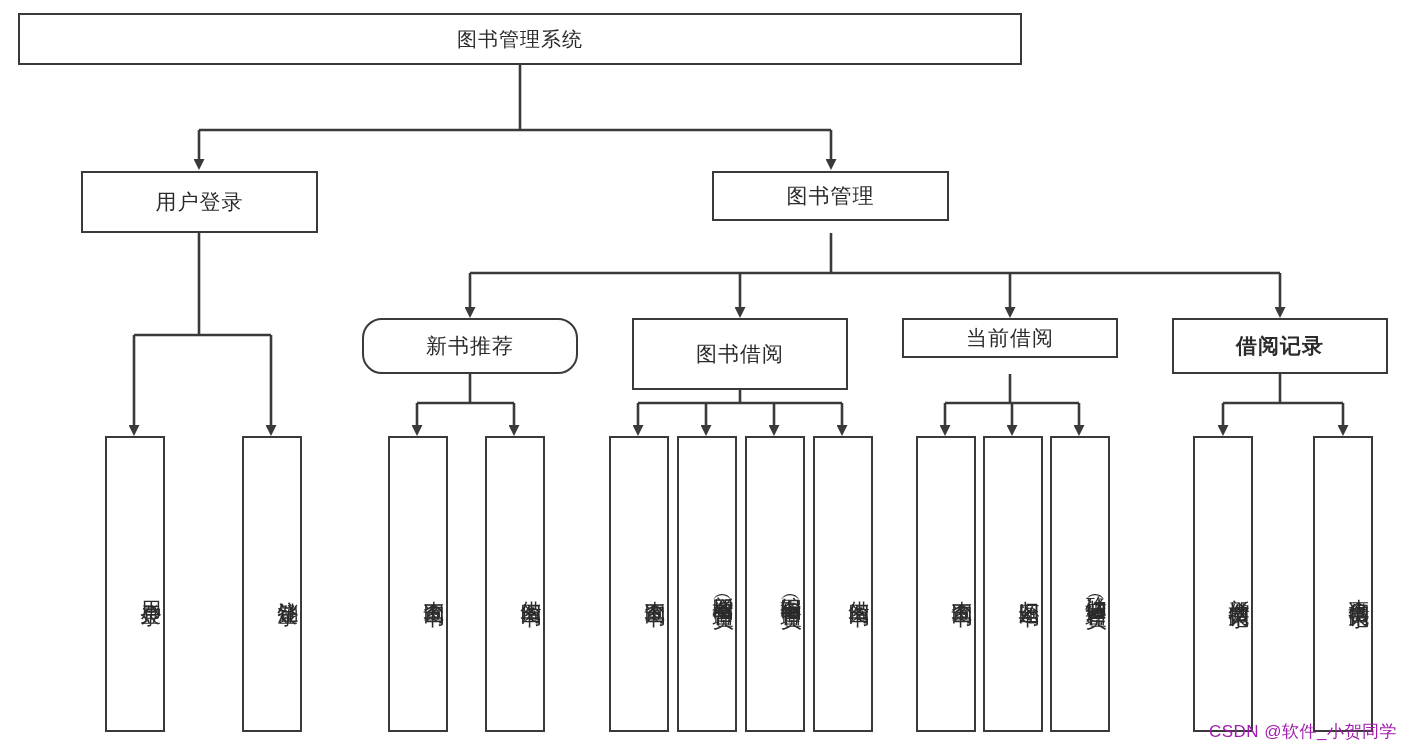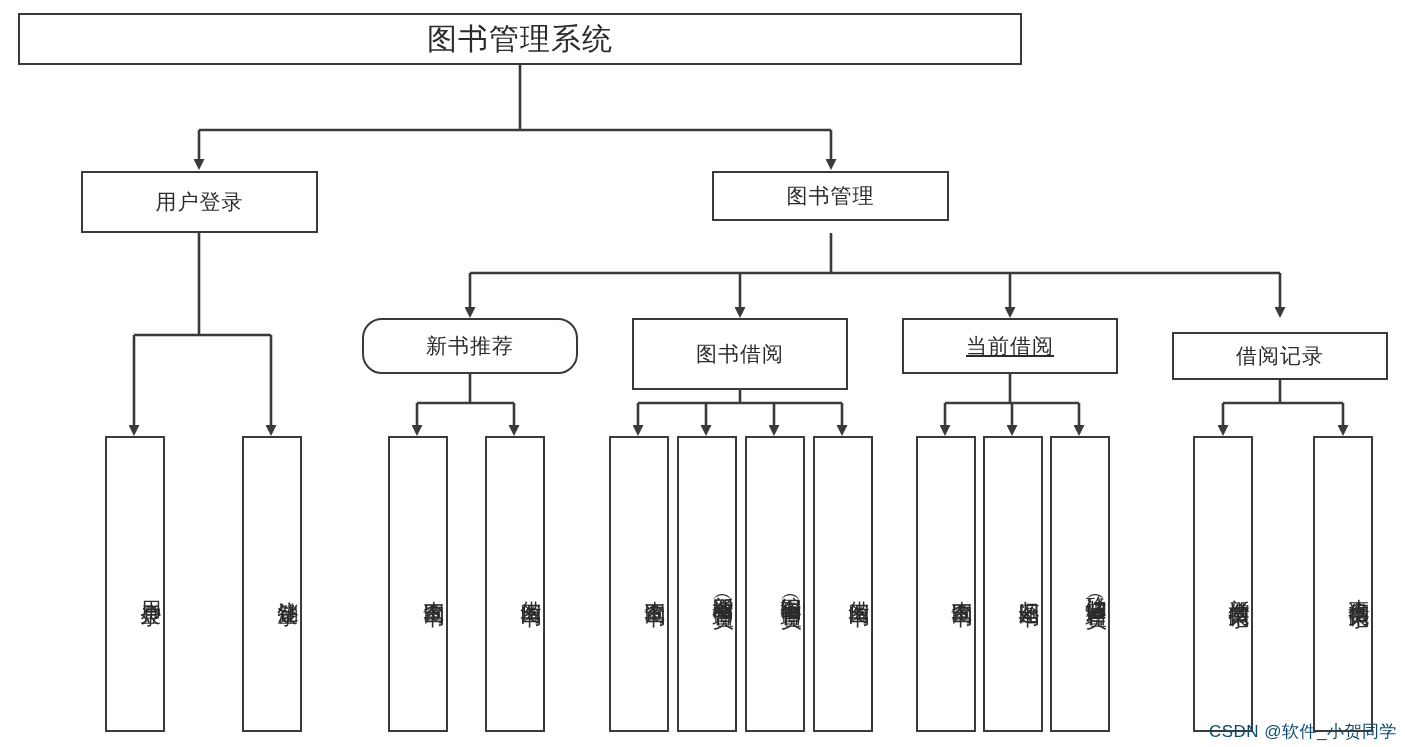--- a/index.html
+++ b/index.html
@@ -25,21 +25,21 @@
     display: flex;
     align-items: center;
     justify-content: center;
     color: #2b2b2b;
   }
   .node-h {
     font-size: 21px;
     letter-spacing: 1px;
   }
   .node-root {
-    font-size: 30px;
+    font-size: 20px;
   }
   .node-v {
     writing-mode: vertical-rl;
     text-orientation: upright;
     font-size: 21px;
     line-height: 1.18;
     letter-spacing: 2px;
     align-items: flex-start;
     justify-content: center;
     padding-top: 8px;
@@ -56,21 +56,21 @@
     top: 0;
     width: 1405px;
     height: 747px;
     pointer-events: none;
   }
   .watermark {
     position: absolute;
     right: 8px;
     bottom: 4px;
     font-size: 17px;
-    color: #0c4a6e;
+    color: #a21caf;
     letter-spacing: 0.5px;
     white-space: nowrap;
   }
 </style>
 </head>
 <body>
 
 <div id="canvas">
 
   <svg class="wires" viewBox="0 0 1405 747">
@@ -133,24 +133,24 @@
   <div class="node node-h" style="left:712px; top:171px; width:237px; height:50px;">
     <span>图书管理</span>
   </div>
 
   <div class="node node-h" style="left:362px; top:318px; width:216px; height:56px;border-radius:20px;">
     <span>新书推荐</span>
   </div>
   <div class="node node-h" style="left:632px; top:318px; width:216px; height:72px;">
     <span>图书借阅</span>
   </div>
-  <div class="node node-h" style="left:902px; top:318px; width:216px; height:56px;text-decoration:underline;">
+  <div class="node node-h" style="left:902px; top:318px; width:216px; height:40px;">
     <span>当前借阅</span>
   </div>
-  <div class="node node-h" style="left:1172px; top:332px; width:216px; height:48px;">
+  <div class="node node-h" style="left:1172px; top:318px; width:216px; height:56px;font-weight:bold;">
     <span>借阅记录</span>
   </div>
 
   <div class="node node-v" style="left:105px; top:436px; width:60px; height:296px;">
     <span class="vtext">用户登录</span>
   </div>
   <div class="node node-v" style="left:242px; top:436px; width:60px; height:296px;">
     <span class="vtext">注销登录</span>
   </div>
 

